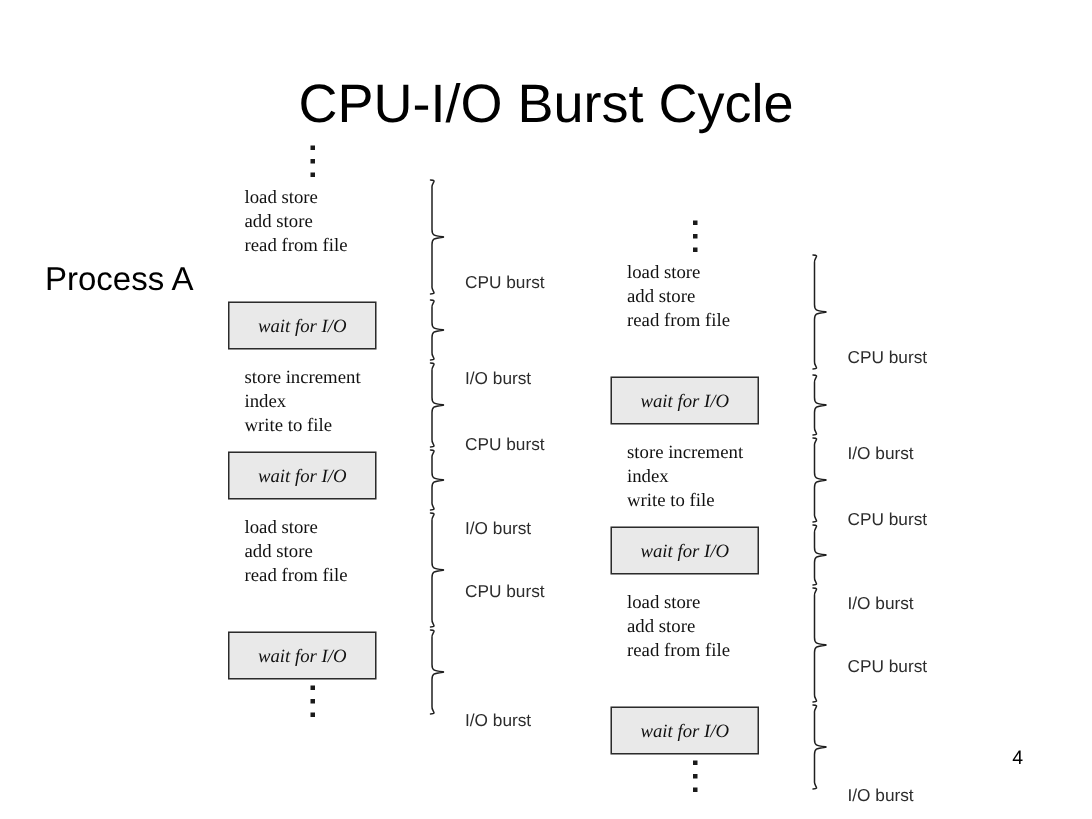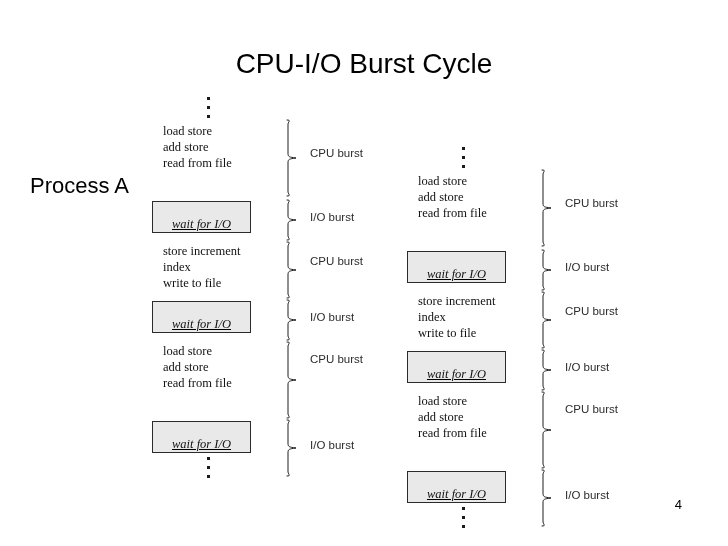--- a/index.html
+++ b/index.html
@@ -6,21 +6,21 @@
   body{
     width:728px;height:546px;background:#ffffff;position:relative;overflow:hidden;
     font-family:"Liberation Sans",sans-serif;
   }
   .slide{position:absolute;inset:0;}
 
   
   .title{
     position:absolute;left:0;top:48px;width:728px;text-align:center;
     font-family:"Liberation Sans",sans-serif;
-    font-size:28px;font-weight:400;color:#000000;letter-spacing:0px;
+    font-size:36px;font-weight:400;color:#000000;letter-spacing:0px;
     white-space:nowrap;
   }
 
   
   .proc-label{
     position:absolute;font-family:"Liberation Sans",sans-serif;
     font-size:22px;font-weight:400;color:#000000;white-space:nowrap;
   }
   #proc-a-label{left:30px;top:173px;}
   #proc-b-label{left:570px;top:145px;}
@@ -50,36 +50,36 @@
     font-size:12.5px;line-height:16px;color:#111111;white-space:nowrap;
   }
   .code b{font-weight:400;}
   .code span{font-weight:400;}
 
   
   .waitbox{
     position:absolute;left:7px;width:99px;height:32px;
     background:#e9e9e9;border:1.6px solid #2b2b2b;
     box-sizing:border-box;
-    display:flex;align-items:flex-end;justify-content:center;text-decoration:underline;
+    display:flex;align-items:center;justify-content:center;
   }
   .waitbox span{
     font-family:"Liberation Serif",serif;
     font-style:italic;font-size:12.5px;color:#111111;white-space:nowrap;
   }
 
   
   .brace{position:absolute;left:140px;}
   .brace svg{display:block;}
 
   
   .burst{
     position:absolute;left:165px;
     font-family:"Liberation Sans",sans-serif;
-    font-size:11.5px;color:#2c2c2c;white-space:nowrap;
+    font-size:11.5px;color:#2c2c2c;white-space:nowrap;margin-top:36px;
   }
 </style>
 </head>
 <body>
 
 <div class="slide">
 
   <div class="title">CPU-I/O Burst Cycle</div>
 
   <div class="proc-label" id="proc-a-label">Process A</div>

